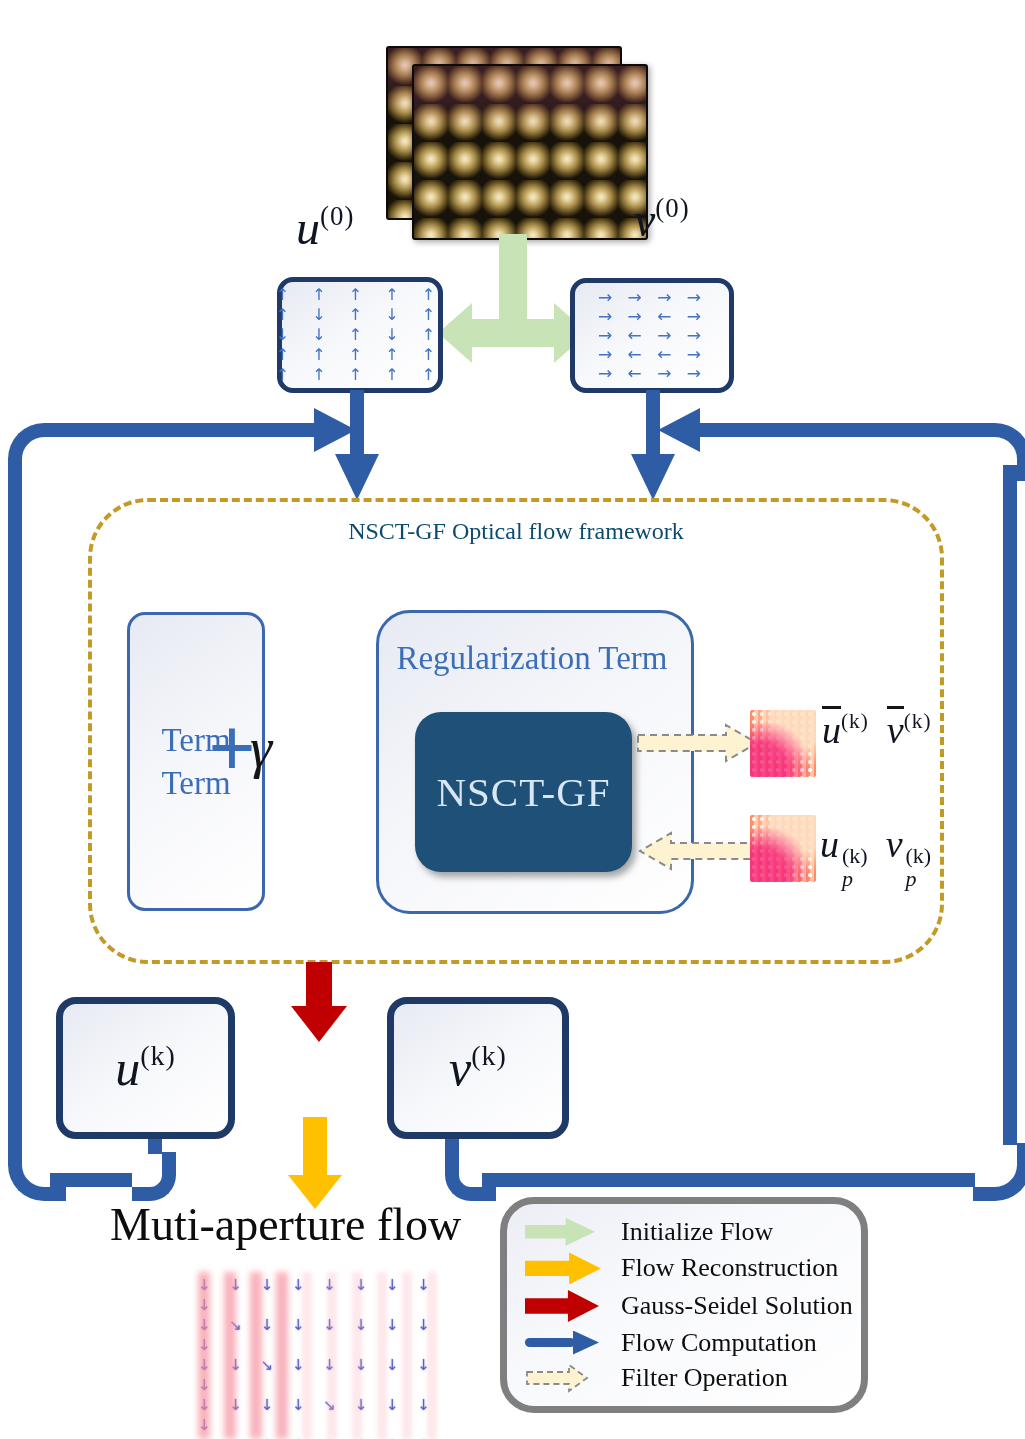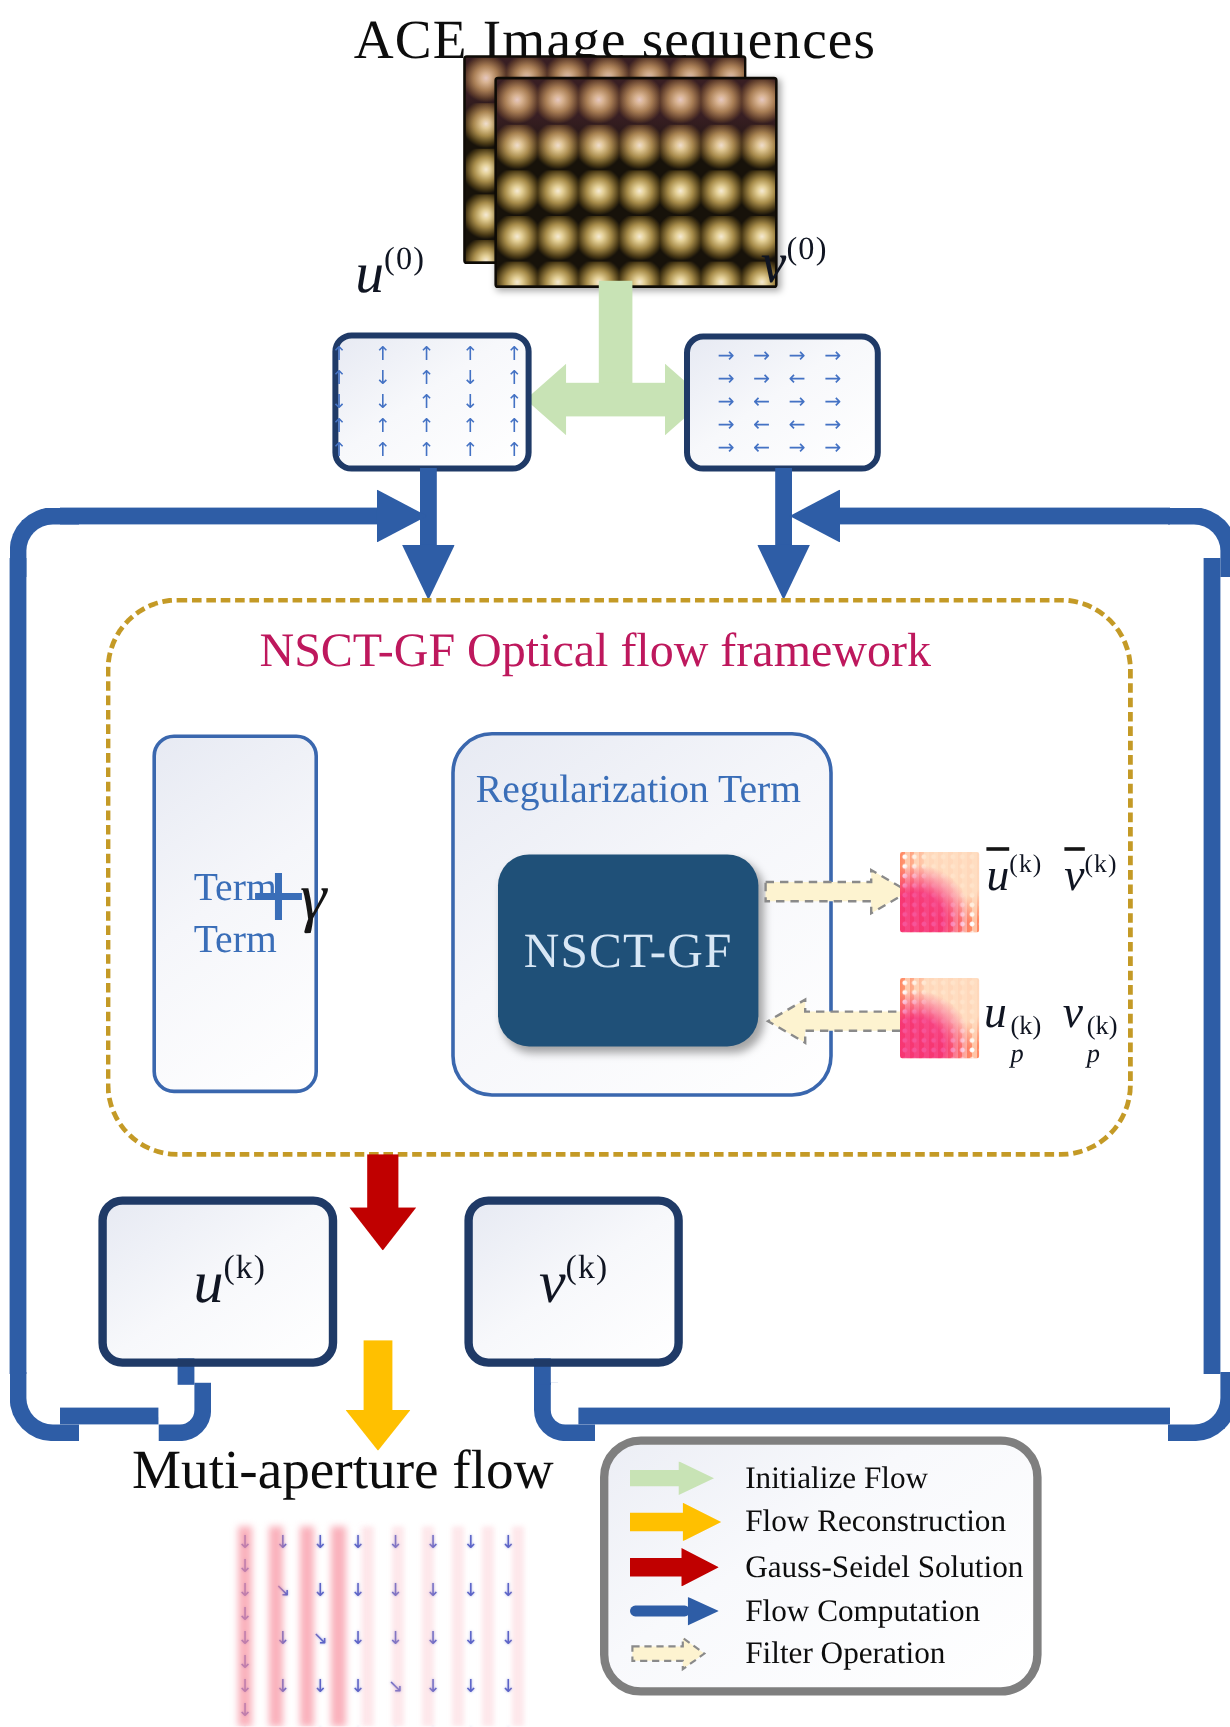--- a/index.html
+++ b/index.html
@@ -2,21 +2,21 @@
 <html><head>
 <meta charset="utf-8">
 <style>
   html,body{margin:0;padding:0;background:#ffffff;}
   #stage{position:relative;width:1025px;height:1439px;background:#ffffff;overflow:hidden;
          font-family:"Liberation Serif", serif;color:#111;}
   .abs{position:absolute;}
 
   
   .title{left:0;top:6px;width:1025px;text-align:center;font-size:46px;color:#0d0d0d;letter-spacing:1px;}
-  .fw-title{left:72px;top:518px;width:848px;text-align:center;font-size:40px;color:#be185d;}
+  .fw-title{left:92px;top:518px;width:848px;text-align:center;font-size:24px;color:#0c4a6e;}
   .muti-label{left:110px;top:1198px;width:400px;text-align:left;font-size:46px;color:#0d0d0d;}
 
   
   .photo{border:2px solid #0e0b06;border-radius:3px;background-color:#17120a;
     background-image:
       linear-gradient(180deg, rgba(173,74,124,.22) 0 18%, rgba(0,0,0,0) 40%),
       radial-gradient(circle at 50% 45%, #f5ead6 0%, #e3cf96 15%, #a78c4a 38%, #4a3a16 62%, #17120a 75%);
     background-size:100% 100%, 34px 38px;}
   .photo.back{left:386px;top:46px;width:232px;height:170px;}
   .photo.front{left:412px;top:64px;width:232px;height:172px;box-shadow:2px 2px 6px rgba(0,0,0,.35);}
@@ -98,21 +98,21 @@
   .yellow{background:#ffc000;}
   .r-stem{left:306px;top:962px;width:26px;height:48px;}
   .r-head{left:291px;top:1006px;width:56px;height:36px;background:#c00000;clip-path:polygon(0 0,100% 0,50% 100%);}
   .y-stem{left:303px;top:1117px;width:24px;height:60px;}
   .y-head{left:288px;top:1175px;width:54px;height:34px;background:#ffc000;clip-path:polygon(0 0,100% 0,50% 100%);}
 
   
   .kbox{border:7px solid #1f3a67;border-radius:20px;
     background:linear-gradient(145deg,#e7eaf3 0%,#f7f8fb 50%,#ffffff 100%);
     display:flex;justify-content:center;align-items:center;font-size:50px;}
-  .uk-box{left:82px;top:997px;width:165px;height:128px;padding-left:20px;}
+  .uk-box{left:56px;top:997px;width:165px;height:128px;}
   .vk-box{left:367px;top:997px;width:168px;height:128px;margin-left:20px;}
 
   
   .flow-field{left:198px;top:1272px;width:248px;height:167px;overflow:hidden;
     font-family:"DejaVu Sans", sans-serif;font-size:15px;line-height:20px;letter-spacing:7px;
     color:#5a63c8;text-shadow:0 0 2px rgba(90,99,200,.65);padding-top:3px;box-sizing:border-box;}
   .flow-pink-left{left:198px;top:1272px;width:104px;height:167px;
     background:repeating-linear-gradient(90deg, rgba(247,140,155,.68) 0 12px, rgba(255,255,255,0) 12px 26px);
     filter:blur(3px);}
   .flow-pink-all{left:302px;top:1272px;width:144px;height:167px;
@@ -132,21 +132,20 @@
   .lg-red{width:74px;height:32px;background:#c00000;}
   .lg-yellow{width:76px;height:32px;background:#ffc000;}
   .lg-blue-line{width:50px;height:9px;border-radius:5px;background:#2e5da6;}
   .lg-blue-head{width:26px;height:24px;background:#2e5da6;clip-path:polygon(0 0,100% 50%,0 100%);margin-left:-2px;}
 </style>
 </head>
 <body>
 
 <div id="stage">
 
-  <div class="abs title">ACE Image sequences</div>
 
   <div class="abs photo back"></div>
   <div class="abs photo front"></div>
 
   <div class="abs green g-stem"></div>
   <div class="abs green g-bar"></div>
   <div class="abs g-head-l"></div>
   <div class="abs g-head-r"></div>
 
   <div class="abs math u0-label"><span class="letter">u</span><sup>(0)</sup></div>

